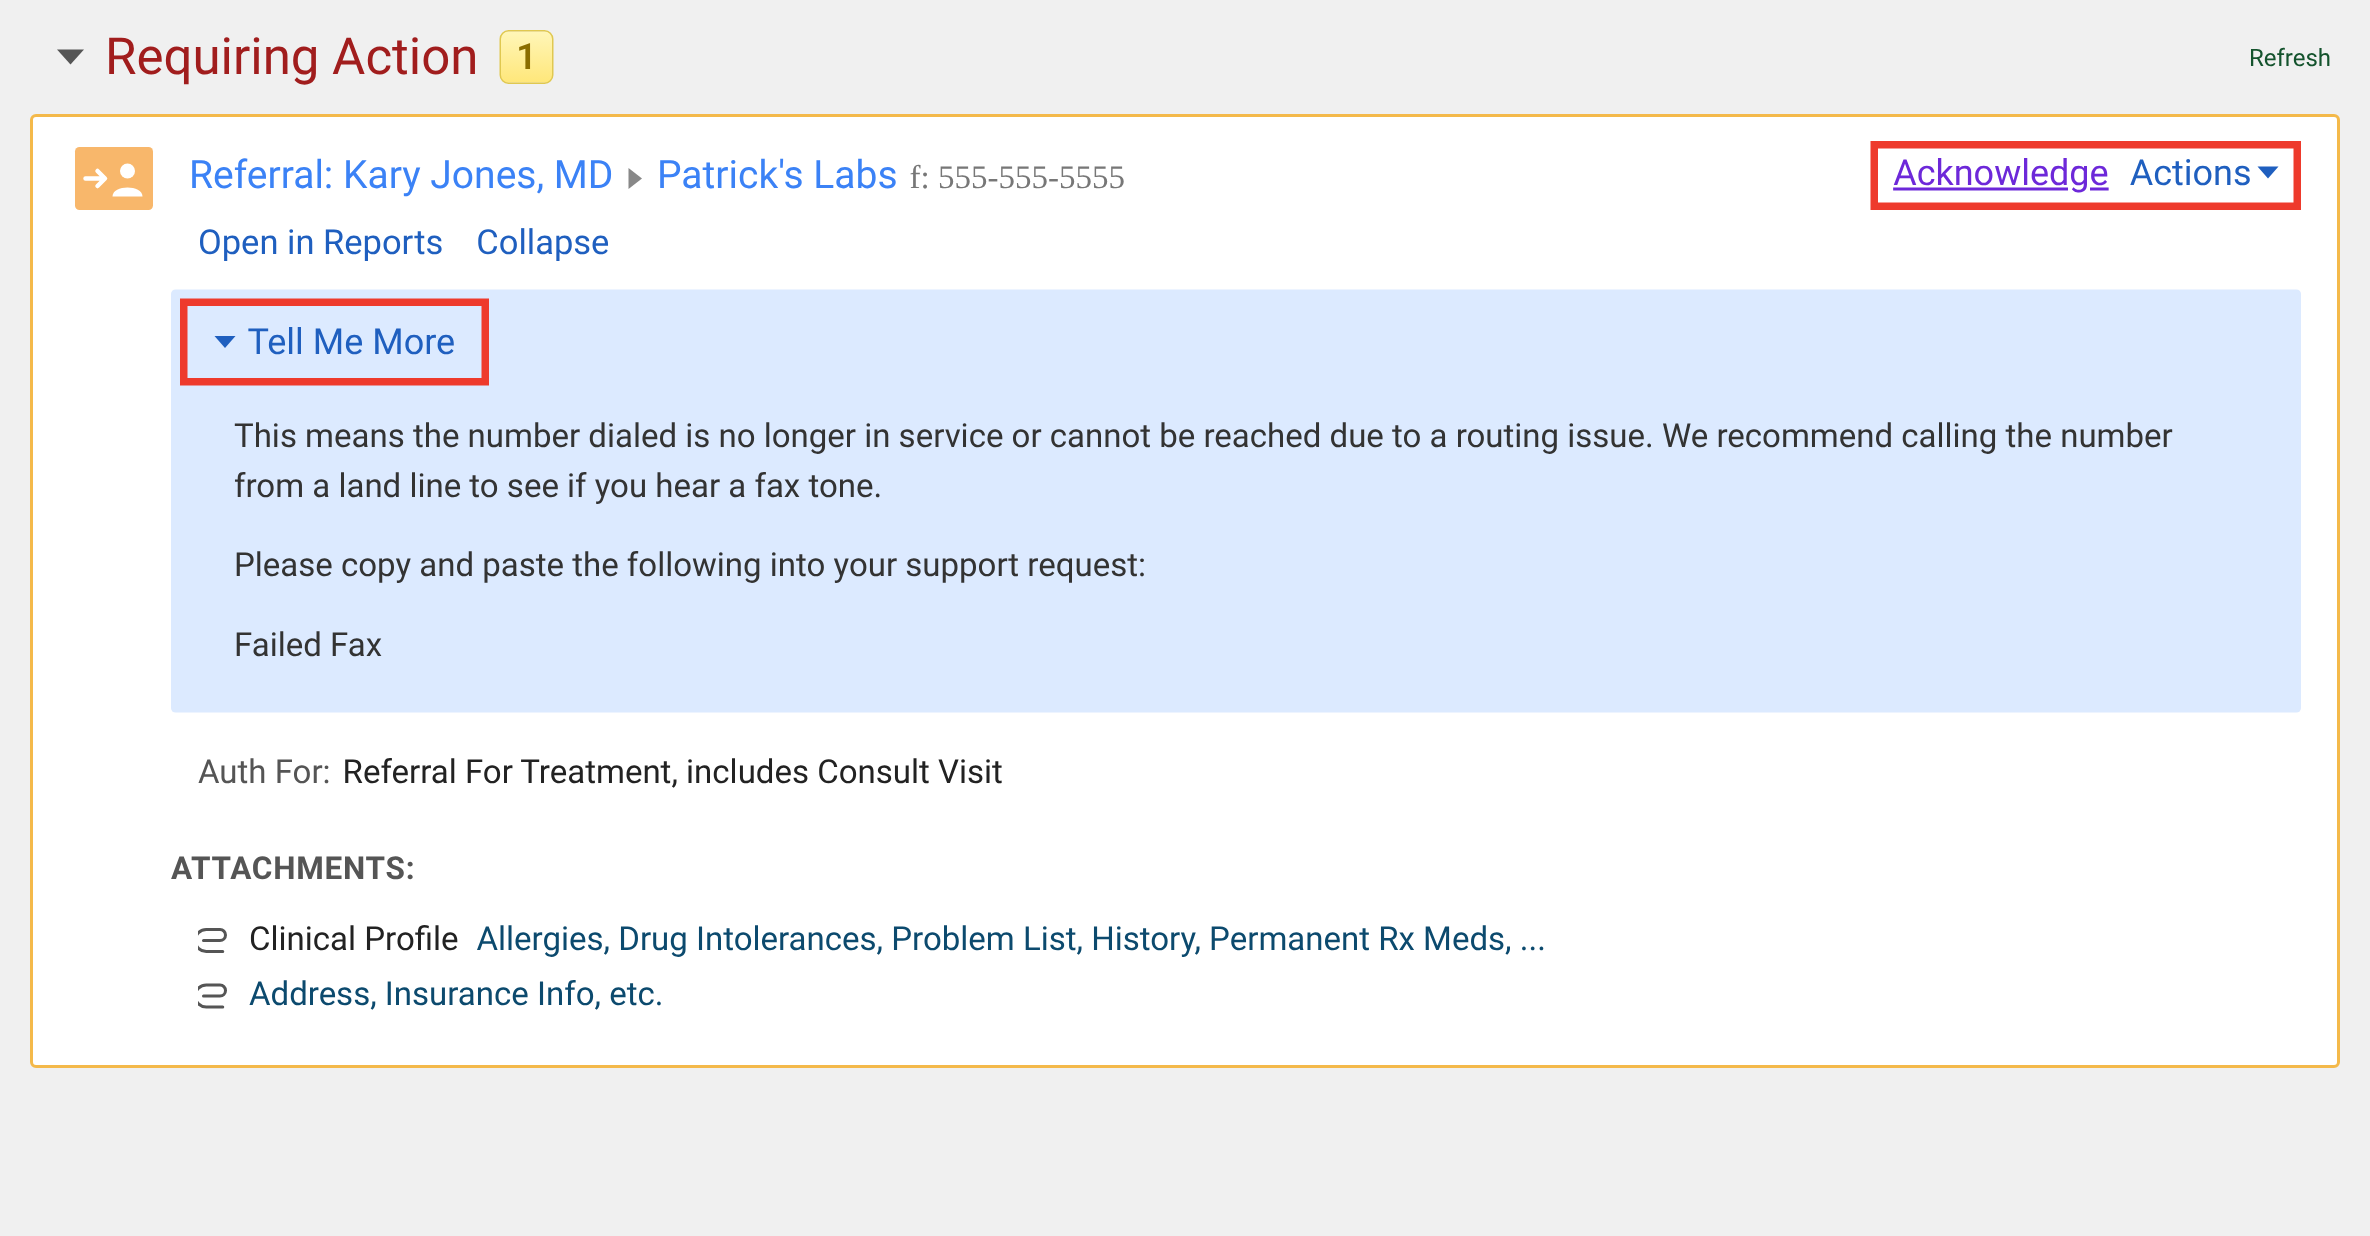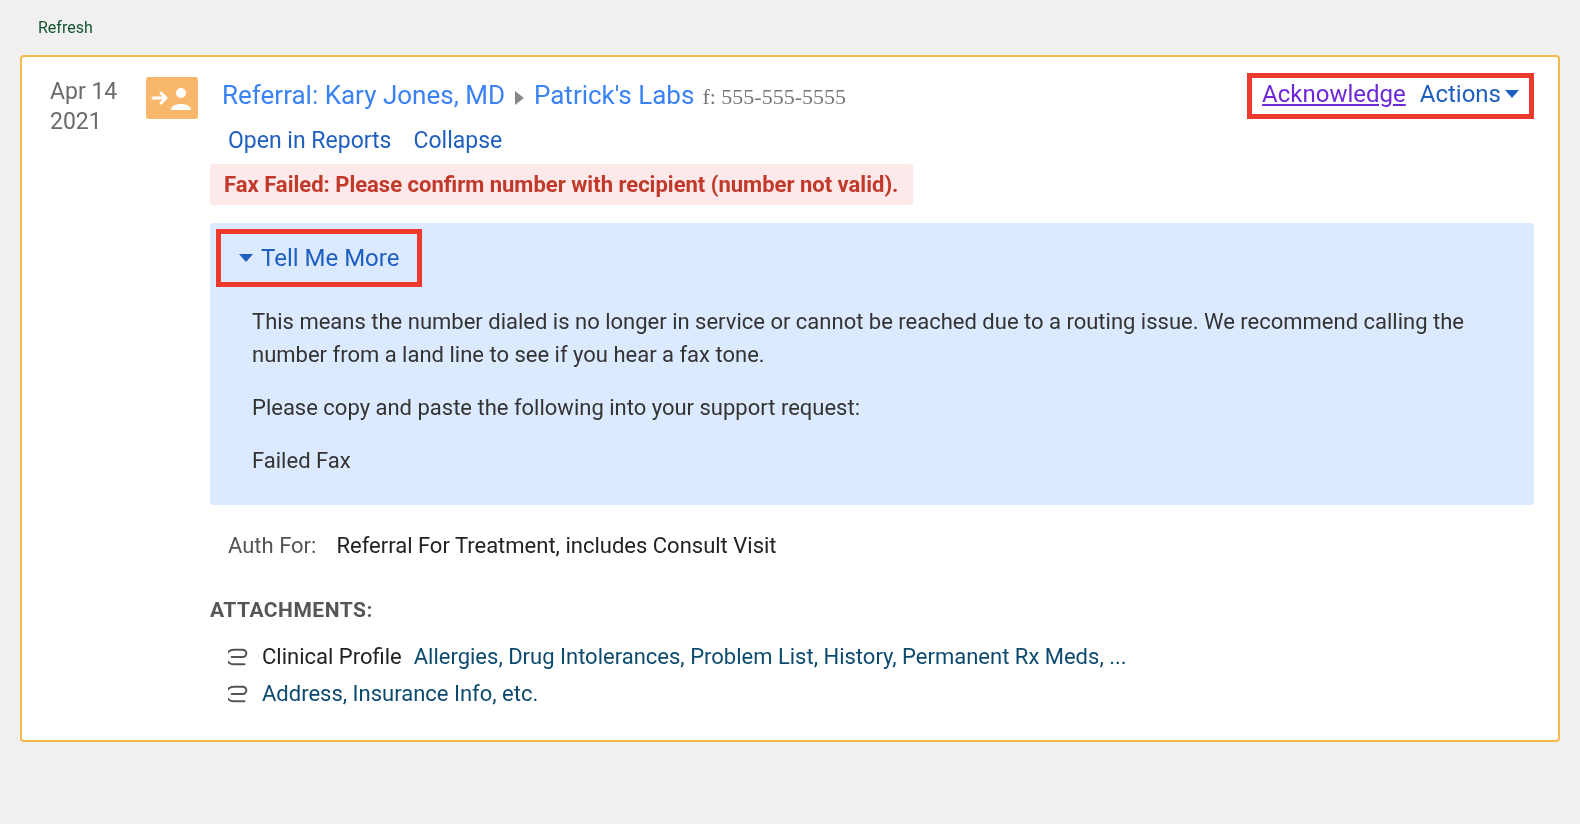--- a/index.html
+++ b/index.html
@@ -206,21 +206,21 @@
     padding: 18px 30px 0 42px;
     color: #333;
     font-size: 22px;
     line-height: 1.5;
   }
   .info-body p { margin-bottom: 20px; }
   .info-body p:last-child { margin-bottom: 0; }
   .auth-row {
     margin-top: 28px;
     display: flex;
-    gap: 20px;
+    gap: 8px;
     align-items: baseline;
     padding-left: 18px;
     text-align: right;
   }
   .auth-label {
     color: #555;
     font-size: 22px;
   }
   .auth-value {
     color: #222;
@@ -256,30 +256,31 @@
     color: #1f5fbf;
   }
   .attachment-desc {
     color: #0c4a6e;
   }
 </style>
 </head>
 <body>
 
 <div class="section-header">
+  <div class="section-header-left">
+    <div class="section-toggle-icon"></div>
+    <div class="section-title">Requiring Action</div>
+    <div class="badge">1</div>
+  </div>
   <div class="refresh-link">Refresh</div>
 </div>
 
 <div class="card">
   <div class="card-row">
 
-    <div class="date-col">
-      <div>Apr 14</div>
-      <div>2021</div>
-    </div>
 
     <div class="icon-col">
       <div class="referral-icon">
         <svg width="42" height="28" viewBox="0 0 42 28">
           <path d="M2 14 L14 14 M10 9 L15 14 L10 19" stroke="#ffffff" stroke-width="3" fill="none" stroke-linecap="round" stroke-linejoin="round"></path>
           <circle cx="30" cy="9" r="5" fill="#ffffff"></circle>
           <path d="M20 26 C20 18 40 18 40 26 Z" fill="#ffffff"></path>
         </svg>
       </div>
     </div>
@@ -301,21 +302,20 @@
             <span class="dropdown-caret"></span>
           </span>
         </div>
       </div>
 
       <div class="sub-actions">
         <span class="sub-action-link">Open in Reports</span>
         <span class="sub-action-link">Collapse</span>
       </div>
 
-      <div class="error-banner">Fax Failed: Please confirm number with recipient (number not valid).</div>
 
       <div class="info-panel">
         <div class="tell-more-box">
           <span class="tell-more-caret"></span>
           <span>Tell Me More</span>
         </div>
         <div class="info-body">
           <p>This means the number dialed is no longer in service or cannot be reached due to a routing issue. We recommend calling the number from a land line to see if you hear a fax tone.</p>
           <p>Please copy and paste the following into your support request:</p>
           <p>Failed Fax</p>

